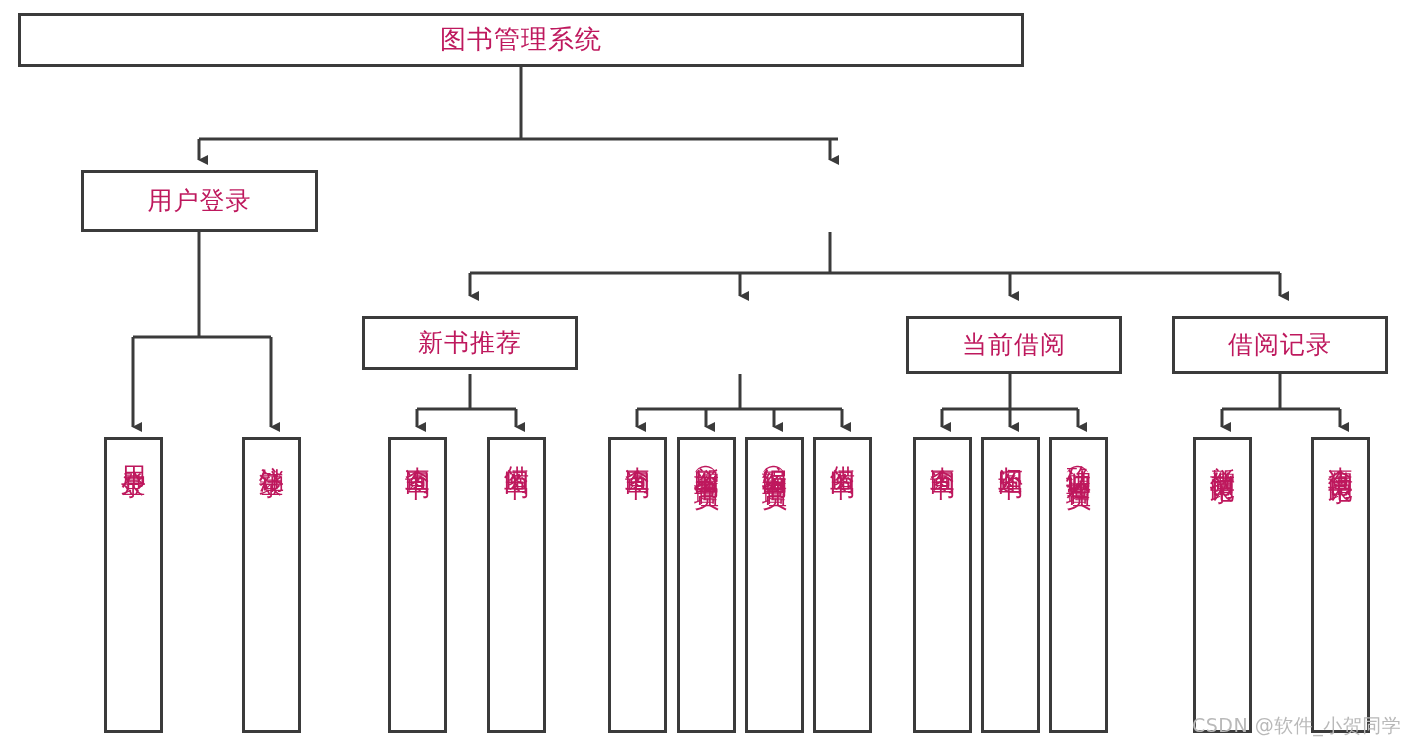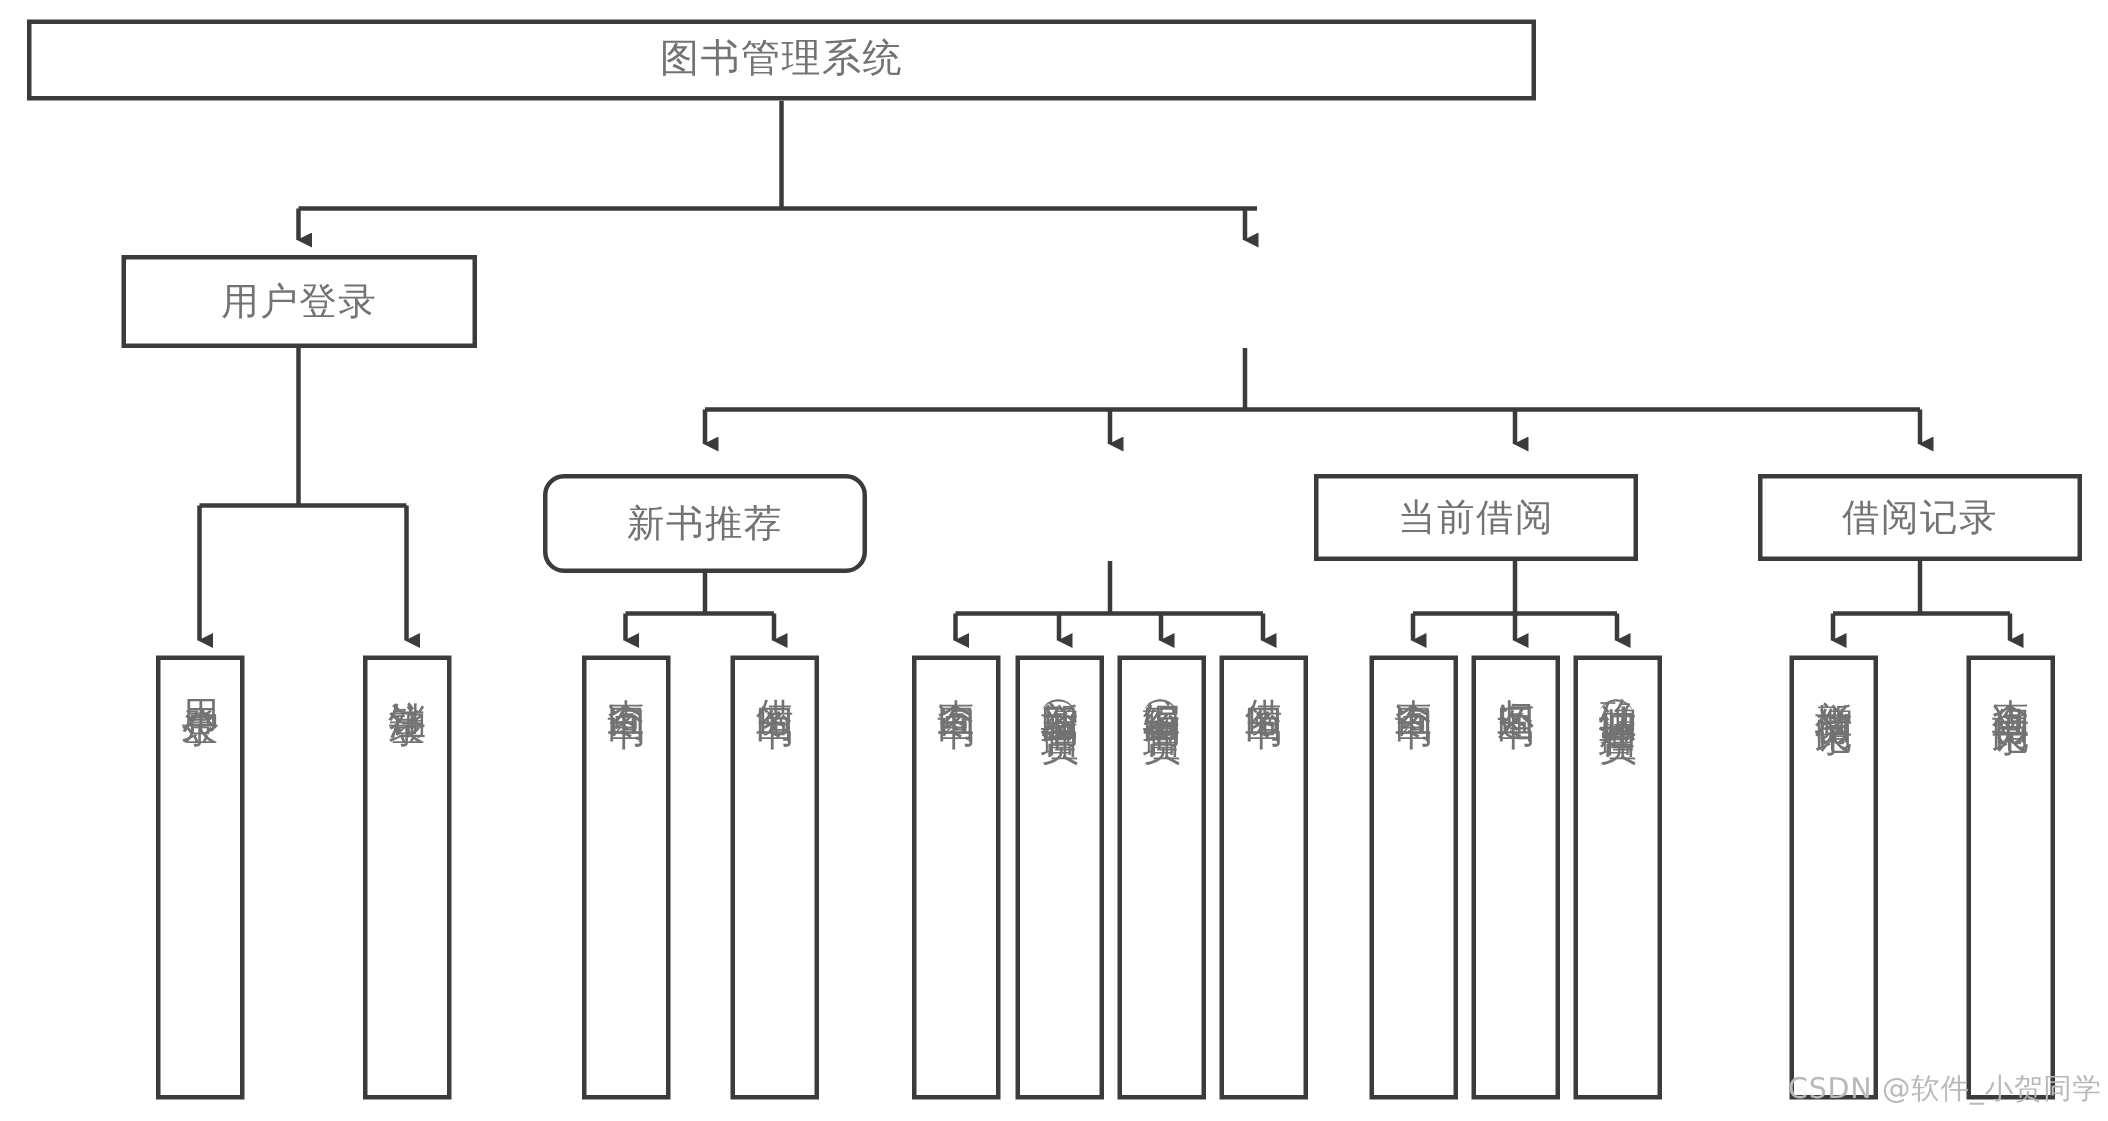--- a/index.html
+++ b/index.html
@@ -26,21 +26,21 @@
     pointer-events: none;
   }
   .node {
     position: absolute;
     box-sizing: border-box;
     background: #ffffff;
     border: 3px solid #3b3b3b;
     display: flex;
     align-items: center;
     justify-content: center;
-    color: #737373;
+    color: #be185d;
   }
   .node .label {
     display: block;
     text-align: center;
     line-height: 1.15;
   }
   .node.horiz .label {
     font-size: 25px;
     letter-spacing: 1px;
   }
@@ -121,24 +121,24 @@
   </svg>
 
   <div class="node horiz root" style="left:18px; top:13px; width:1006px; height:54px;">
     <span class="label">图书管理系统</span>
   </div>
 
   <div class="node horiz" style="left:81px; top:170px; width:237px; height:62px;">
     <span class="label">用户登录</span>
   </div>
 
-  <div class="node horiz" style="left:362px; top:316px; width:216px; height:66px;border-radius:14px;">
+  <div class="node horiz" style="left:362px; top:316px; width:216px; height:54px;">
     <span class="label">新书推荐</span>
   </div>
-  <div class="node horiz" style="left:876px; top:316px; width:216px; height:58px;">
+  <div class="node horiz" style="left:906px; top:316px; width:216px; height:58px;">
     <span class="label">当前借阅</span>
   </div>
   <div class="node horiz" style="left:1172px; top:316px; width:216px; height:58px;">
     <span class="label">借阅记录</span>
   </div>
 
   <div class="node vert" style="left:104px; top:437px; width:59px; height:296px;">
     <span class="label">用户登录</span>
   </div>
   <div class="node vert" style="left:242px; top:437px; width:59px; height:296px;">

